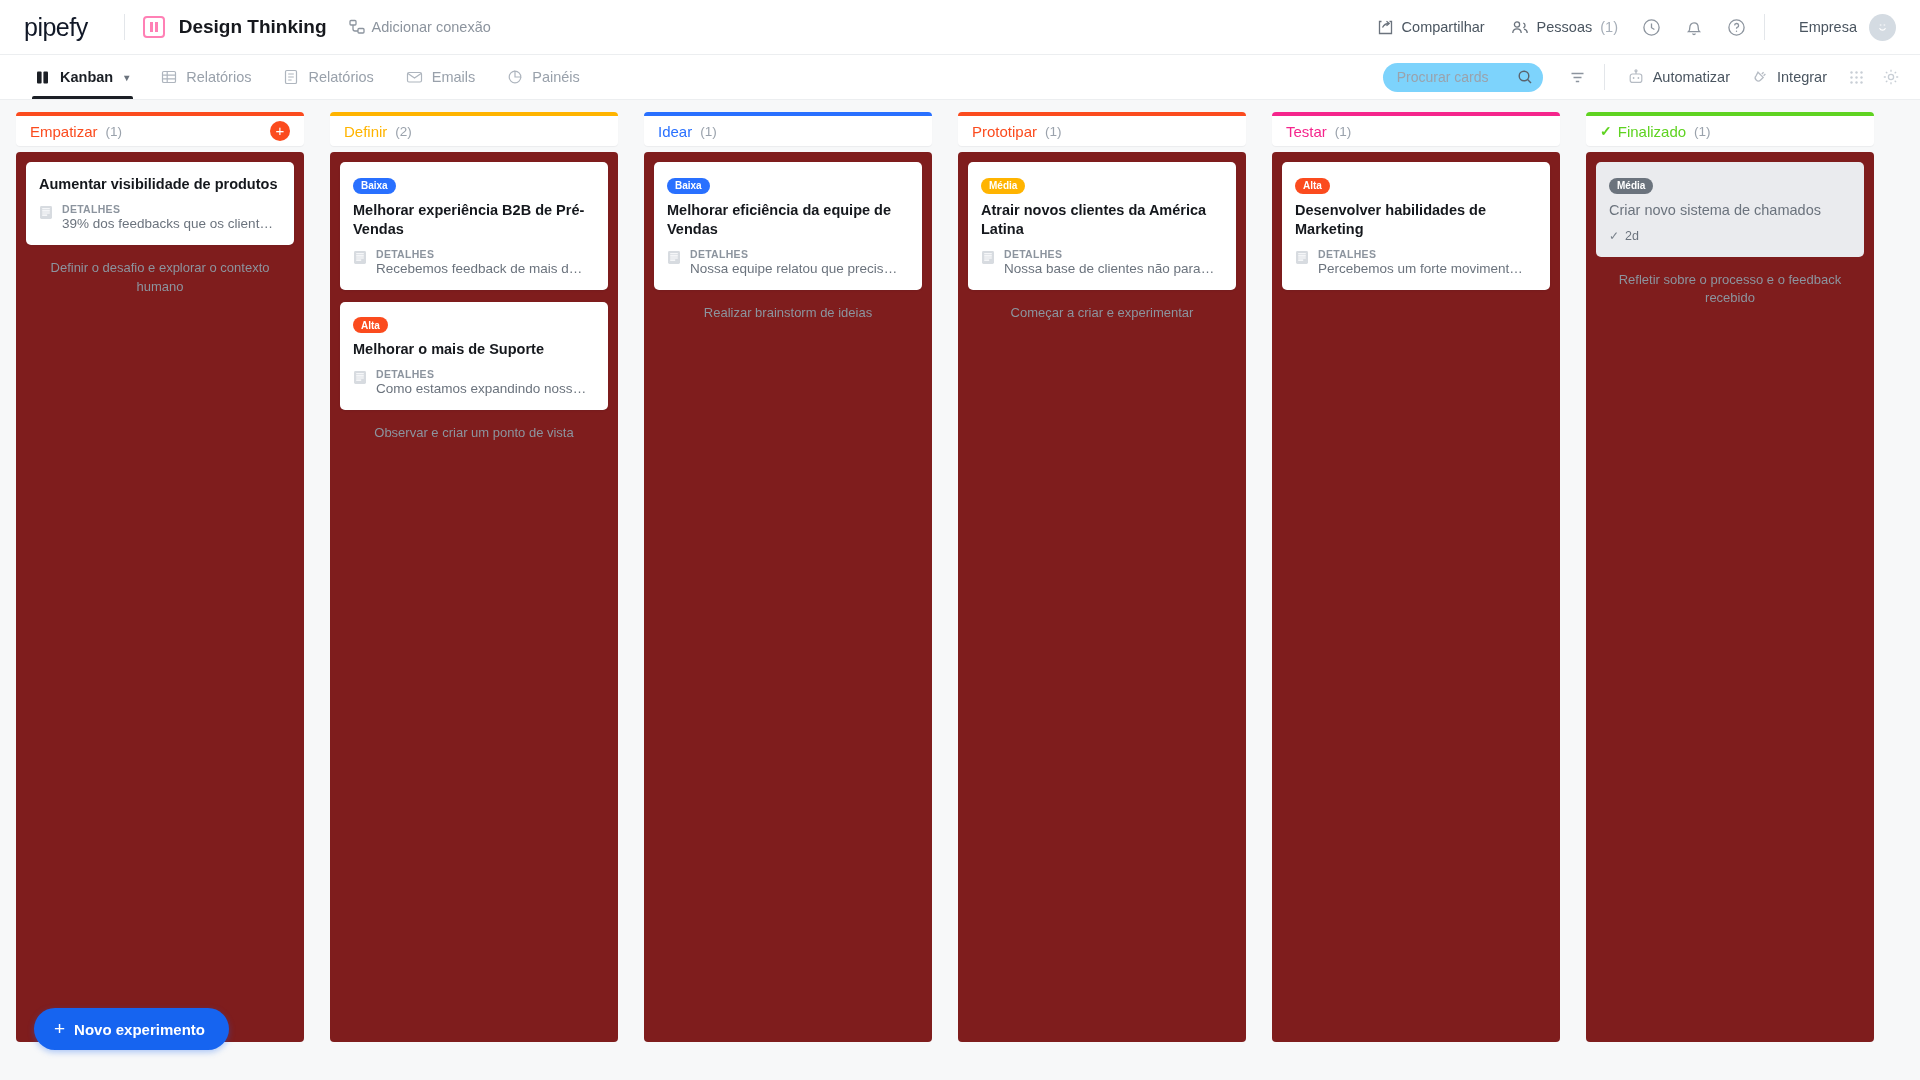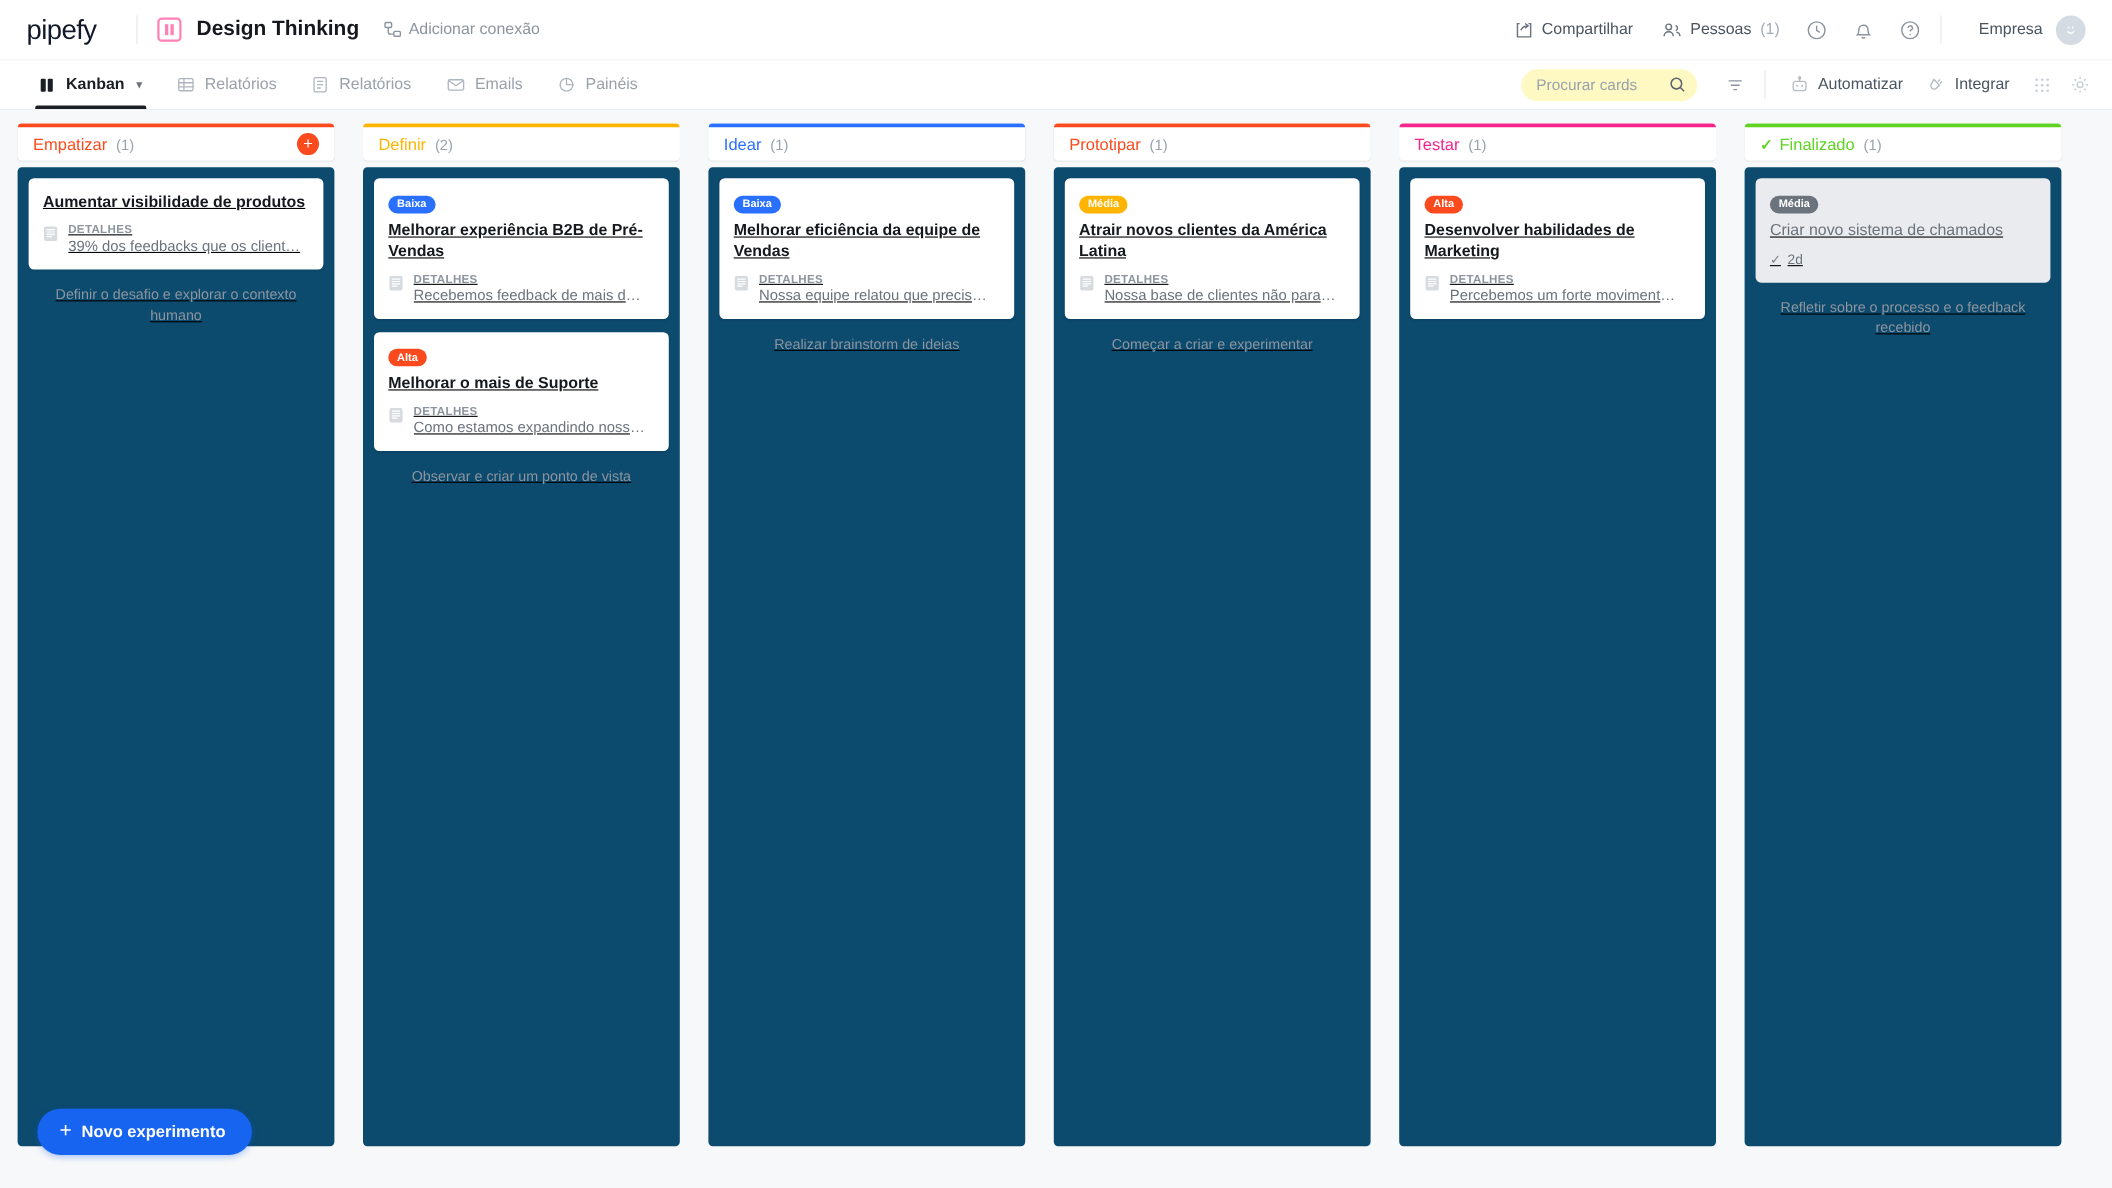--- a/index.html
+++ b/index.html
@@ -63,21 +63,21 @@
     position: relative; white-space: nowrap; cursor: pointer;
   }
   .tab.active { color: #1b1f25; font-weight: 700; }
   .tab.active::after {
     content: ""; position: absolute; left: 12px; right: 12px; bottom: 0;
     height: 3px; background: #1b1f25; border-radius: 2px 2px 0 0;
   }
   .tab .chev { font-size: 10px; color: #6b737d; margin-left: 2px; }
   .search-wrap {
     display: flex; align-items: center;
-    background: #fef9c3; border-radius: 16px;
+    background: #7dd3fc; border-radius: 16px;
     height: 29px; width: 160px; padding: 0 10px 0 14px; margin-right: 4px;
   }
   .search-wrap input {
     border: none; background: transparent; outline: none; flex: 1;
     font-size: 14px; color: #4a5560; font-family: inherit; min-width: 0;
   }
   .search-wrap input::placeholder { color: #9aa2ac; }
   .tool {
     display: flex; align-items: center; gap: 8px;
     font-size: 14.5px; color: #4a5560; margin-left: 22px;
@@ -101,22 +101,22 @@
   .col-name { font-size: 15px; font-weight: 500; color: var(--accent); }
   .col-count { font-size: 13.5px; color: #9aa2ac; margin-left: 8px; }
   .check-mark { color: #5fd321; margin-right: 6px; font-size: 14px; font-weight: 700; }
   .add-card-btn {
     margin-left: auto; width: 20px; height: 20px; border-radius: 50%;
     background: #fb4b1e; color: #fff; font-size: 15px; line-height: 1;
     display: flex; align-items: center; justify-content: center; cursor: pointer;
     padding-bottom: 2px;
   }
   .col-body {
-    background: #0c4a6e; border-radius: 4px; margin-top: 6px;
-    padding: 10px; min-height: 890px; text-decoration: underline;
+    background: #7f1d1d; border-radius: 4px; margin-top: 6px;
+    padding: 10px; min-height: 890px;
   }
   .card {
     background: #fff; border-radius: 5px; padding: 13px 13px 14px;
     box-shadow: 0 1px 2px rgba(16,24,40,.09); margin-bottom: 12px;
     cursor: pointer;
   }
   .card.done { background: #eaebee; box-shadow: none; }
   .badge {
     display: inline-block; font-size: 10px; font-weight: 700; color: #fff;
     border-radius: 9px; padding: 2.5px 8px; margin-bottom: 7px;

